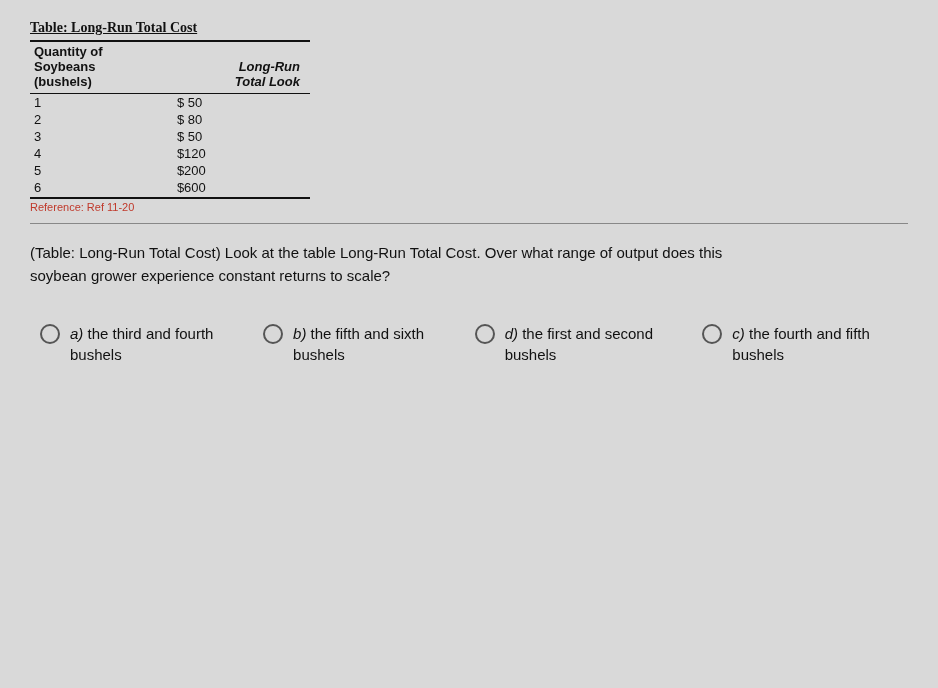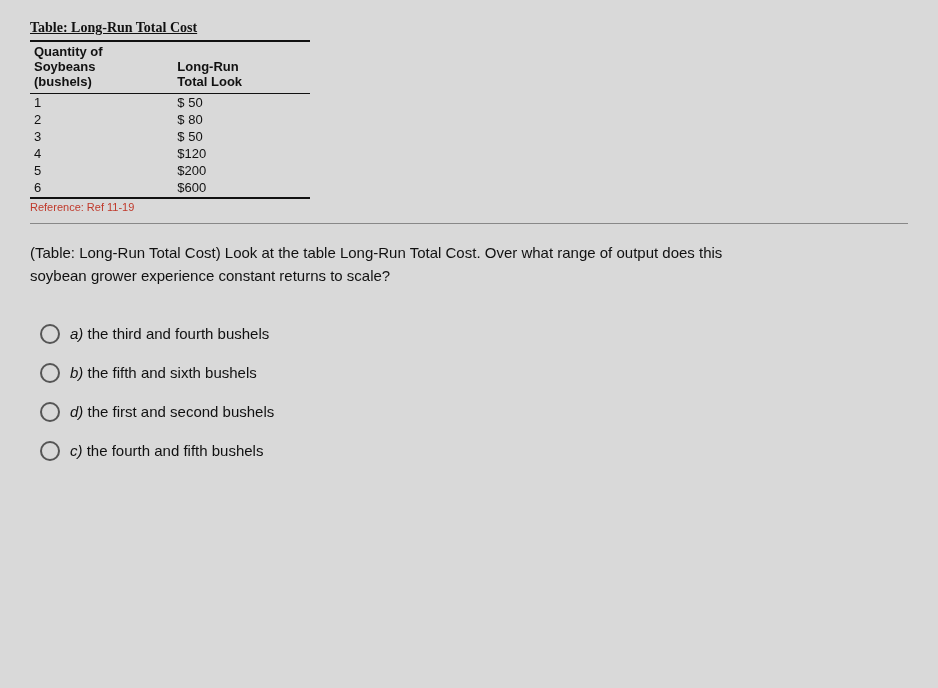--- a/index.html
+++ b/index.html
@@ -36,21 +36,22 @@
       font-size: 13px;
       padding: 2px 10px 4px 4px;
       vertical-align: bottom;
       text-align: left;
       border-top: 2px solid #111;
       border-bottom: 1px solid #111;
       margin-top: 26px;
     }
 
     .data-table th.right-align {
-      text-align: left;
+      text-align: right;
+      font-style: italic;
     }
 
     .data-table td {
       font-size: 13px;
       padding: 1px 10px 1px 4px;
       text-align: left;
     }
 
     .data-table td.right-align {
       text-align: left;
@@ -157,28 +158,28 @@
         <td>5</td>
         <td class="right-align">$200</td>
       </tr>
       <tr>
         <td>6</td>
         <td class="right-align">$600</td>
       </tr>
     </tbody>
 </table>
 
-<div class="reference">Reference: Ref 11-19</div>
+<div class="reference">Reference: Ref 11-20</div>
 
 <hr class="divider">
 
 <div class="question-text">(Table: Long-Run Total Cost) Look at the table Long-Run Total Cost. Over what range of output does this soybean grower experience constant returns to scale?</div>
 
 <div class="options">
-  <div id="options-container" style="display: flex; flex-direction: column; gap: 18px;">
+  <div id="options-container" style="display: flex; flex-direction: row; gap: 12px;">
       <div class="option">
         <div class="option-radio"></div>
         <span class="option-label"><span class="option-key">a)</span> the third and fourth bushels</span>
       </div>
       <div class="option">
         <div class="option-radio"></div>
         <span class="option-label"><span class="option-key">b)</span> the fifth and sixth bushels</span>
       </div>
       <div class="option">
         <div class="option-radio"></div>

